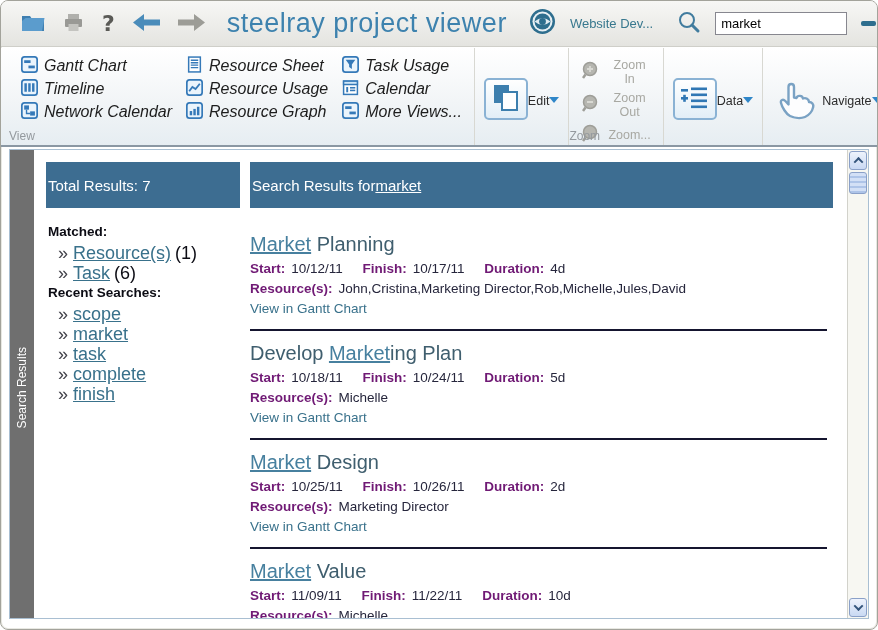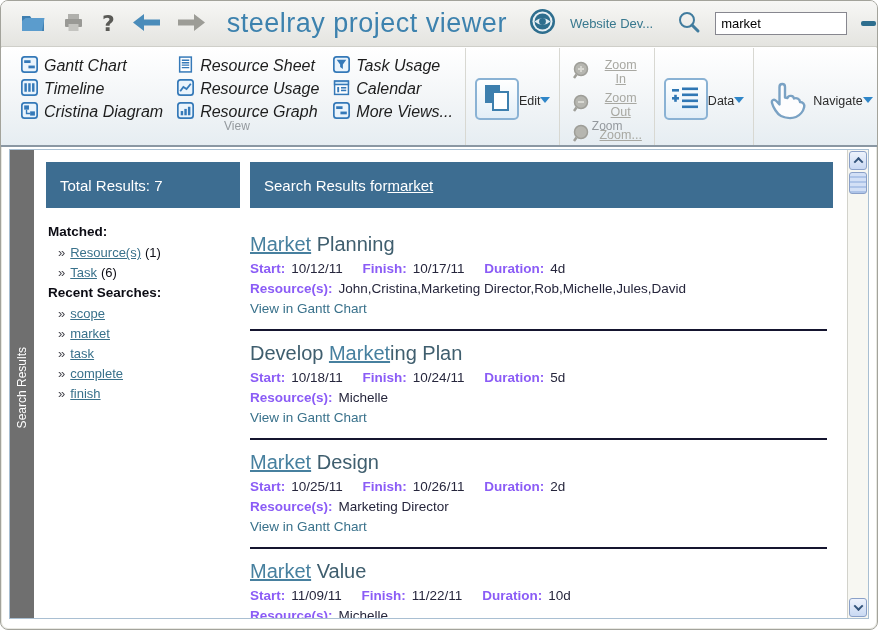--- a/index.html
+++ b/index.html
@@ -24,60 +24,60 @@
   .win-controls{ margin-left:auto; display:flex; align-items:center; gap:14px;}
   .min-bar{ display:block; width:15px; height:5px; background:#2e6e8e; border-radius:2px;}
   
   .ribbon{
     position:absolute; top:47px; left:0; right:0; height:99px;
     background:linear-gradient(#ffffff, #f2f5f7 55%, #e6edf2);
     border-bottom:2px solid #8a97a3;
     display:flex; align-items:stretch; padding-left:8px;
   }
   .rgroup{ position:relative; border-right:1px solid #d8d8d2; padding:8px 10px 18px;}
-  .group-label{ position:absolute; bottom:12px; left:0; right:0; text-align:center; font-size:12px; color:#94999e;}
+  .group-label{ position:absolute; bottom:2px; left:0; right:0; text-align:left; font-size:12px; color:#94999e;}
   .vgrid{ display:grid; grid-template-columns:auto auto auto; column-gap:10px; row-gap:3px;}
   .vitem{ display:flex; align-items:center; gap:6px; height:20px; cursor:pointer; background:none; border:none; padding:0 2px; font-family:"Liberation Sans",sans-serif;}
   .vlabel{ font-size:16px; color:#1d1d1d; white-space:nowrap;font-style:italic;}
   .bigbtn{ display:flex; flex-direction:row; align-items:center; justify-content:flex-start; padding:8px 9px 4px; background:none; border:none; border-right:1px solid #d8d8d2; cursor:pointer; font-family:"Liberation Sans",sans-serif;}
   .big-icon-box{ width:44px; height:42px; border:2px solid #8ab2d4; border-radius:5px; background:linear-gradient(#ffffff,#e2eef7); display:flex; align-items:center; justify-content:center;}
   .big-label{ font-size:12.5px; color:#2b2b2b; margin-top:4px;}
   .dd{ width:0;height:0; border-left:5px solid transparent; border-right:5px solid transparent; border-top:6px solid #2f86c8; margin-top:3px;}
   .zoomgroup .zitem{ display:flex; align-items:center; gap:8px; margin:2px 2px 5px; background:none; border:none; padding:0; font-family:"Liberation Sans",sans-serif;}
-  .zlabel{ font-size:12.5px; color:#a8a8a2;text-decoration:underline;}
+  .zlabel{ font-size:12.5px; color:#a8a8a2;}
   
   .content{
     position:absolute; top:148px; left:8px; right:8px; bottom:10px;
     border:1px solid #a9bfd2; background:#fff; display:flex;
   }
   .side-tab{ width:24px; background:#6f6f6f; position:relative; cursor:pointer;}
   .side-tab span{
     position:absolute; top:42%; left:50%; transform:translateX(-50%);
     writing-mode:vertical-rl; text-orientation:mixed; transform:translateX(-50%) rotate(180deg);
     color:#fff; font-size:12px; white-space:nowrap;
   }
   .page{ flex:1; overflow:hidden; position:relative;}
   .cols{ display:flex; padding:12px 0 0 12px; height:100%;}
   .left-col{ width:194px; flex:none;}
   .right-col{ flex:1; margin-left:10px; margin-right:14px; min-width:0;}
-  .panel-header{ height:46px; background:#3d6d91; color:#fff; font-size:15px; display:flex; align-items:center; padding-left:14px;}
+  .panel-header{ height:46px; background:#3d6d91; color:#fff; font-size:15px; display:flex; align-items:center; padding-left:2px;}
   .panel-header .hdr-term{ color:#fff; text-decoration:underline; cursor:pointer;}
   
   .side-heading{ font-size:13.5px; font-weight:bold; color:#0c0c14; margin:16px 0 4px 2px;}
-  .side-item{ font-size:13px; line-height:20px; margin-left:12px; color:#333;}
+  .side-item{ font-size:18px; line-height:20px; margin-left:12px; color:#333;}
   .side-item .bullet{ color:#44444c; margin-right:5px;}
   .side-item a{ color:#39718b; text-decoration:underline; cursor:pointer;}
   .side-item .count{ color:#0c0c14; margin-left:4px;}
   
   .entries{ margin-top:24px;}
   .entry{ position:relative; height:87px; margin-bottom:22px;}
   .entry-title{ font-size:20px; line-height:24px; color:#3f5e6e; margin-bottom:3px; white-space:nowrap;}
   .entry-title a{ color:#47809f; text-decoration:underline; cursor:pointer;}
   .entry-line{ font-size:13.5px; line-height:20px; color:#26263c; white-space:nowrap;}
-  .entry-line b{ color:#8b5cf6; margin-right:6px;text-align:center;}
+  .entry-line b{ color:#701a75; margin-right:6px;text-align:center;}
   .entry-line .pair{ margin-right:16px;}
   .view-link{ display:inline-block; font-size:13.5px; line-height:20px; color:#39718b; cursor:pointer;}
   .divider{ position:absolute; left:0; right:6px; bottom:-12px; border-top:2px solid #15152f;}
   
   .scrollbar{ width:21px; flex:none; background:#f7f7f2; border-left:1px solid #d2d2cb; position:relative;}
   .sb-btn{ position:absolute; left:1px; right:1px; height:19px; background:linear-gradient(#eef3fc,#c9d9f3); border:1px solid #8aa0c8; border-radius:3px; display:flex; align-items:center; justify-content:center; cursor:pointer;}
   .sb-btn.up{ top:1px;} .sb-btn.down{ bottom:1px;}
   .chev{ width:7px; height:7px; border-left:2.5px solid #34557c; border-top:2.5px solid #34557c; }
   .chev.up{ transform:rotate(45deg) translate(1px,1px);}
   .chev.down{ transform:rotate(-135deg) translate(1px,1px);}
@@ -208,21 +208,21 @@
           <span class="vlabel">Calendar</span>
         </button>
 
         <button class="vitem">
           <span><svg width="17" height="17" viewBox="0 0 16 16">
                 <rect x="0.8" y="0.8" width="14.4" height="14.4" rx="2.5" fill="#eaf4fc" stroke="#3579b8" stroke-width="1.6"></rect>
                 <rect x="3" y="3.2" width="4.5" height="4" fill="#3579b8"></rect>
                 <rect x="8.6" y="8.8" width="4.5" height="4" fill="#3579b8"></rect>
                 <polyline points="5.2,7.2 5.2,10.8 8.6,10.8" fill="none" stroke="#3579b8" stroke-width="1.3"></polyline>
               </svg></span>
-          <span class="vlabel">Cristina Diagram</span>
+          <span class="vlabel">Network Calendar</span>
         </button>
         <button class="vitem">
           <span><svg width="17" height="17" viewBox="0 0 16 16">
                 <rect x="0.8" y="0.8" width="14.4" height="14.4" rx="2.5" fill="#eaf4fc" stroke="#3579b8" stroke-width="1.6"></rect>
                 <rect x="3.5" y="8.5" width="2.3" height="4" fill="#3579b8"></rect>
                 <rect x="6.9" y="6.5" width="2.3" height="6" fill="#3579b8"></rect>
                 <rect x="10.3" y="4.5" width="2.3" height="8" fill="#3579b8"></rect>
               </svg></span>
           <span class="vlabel">Resource Graph</span>
         </button>

